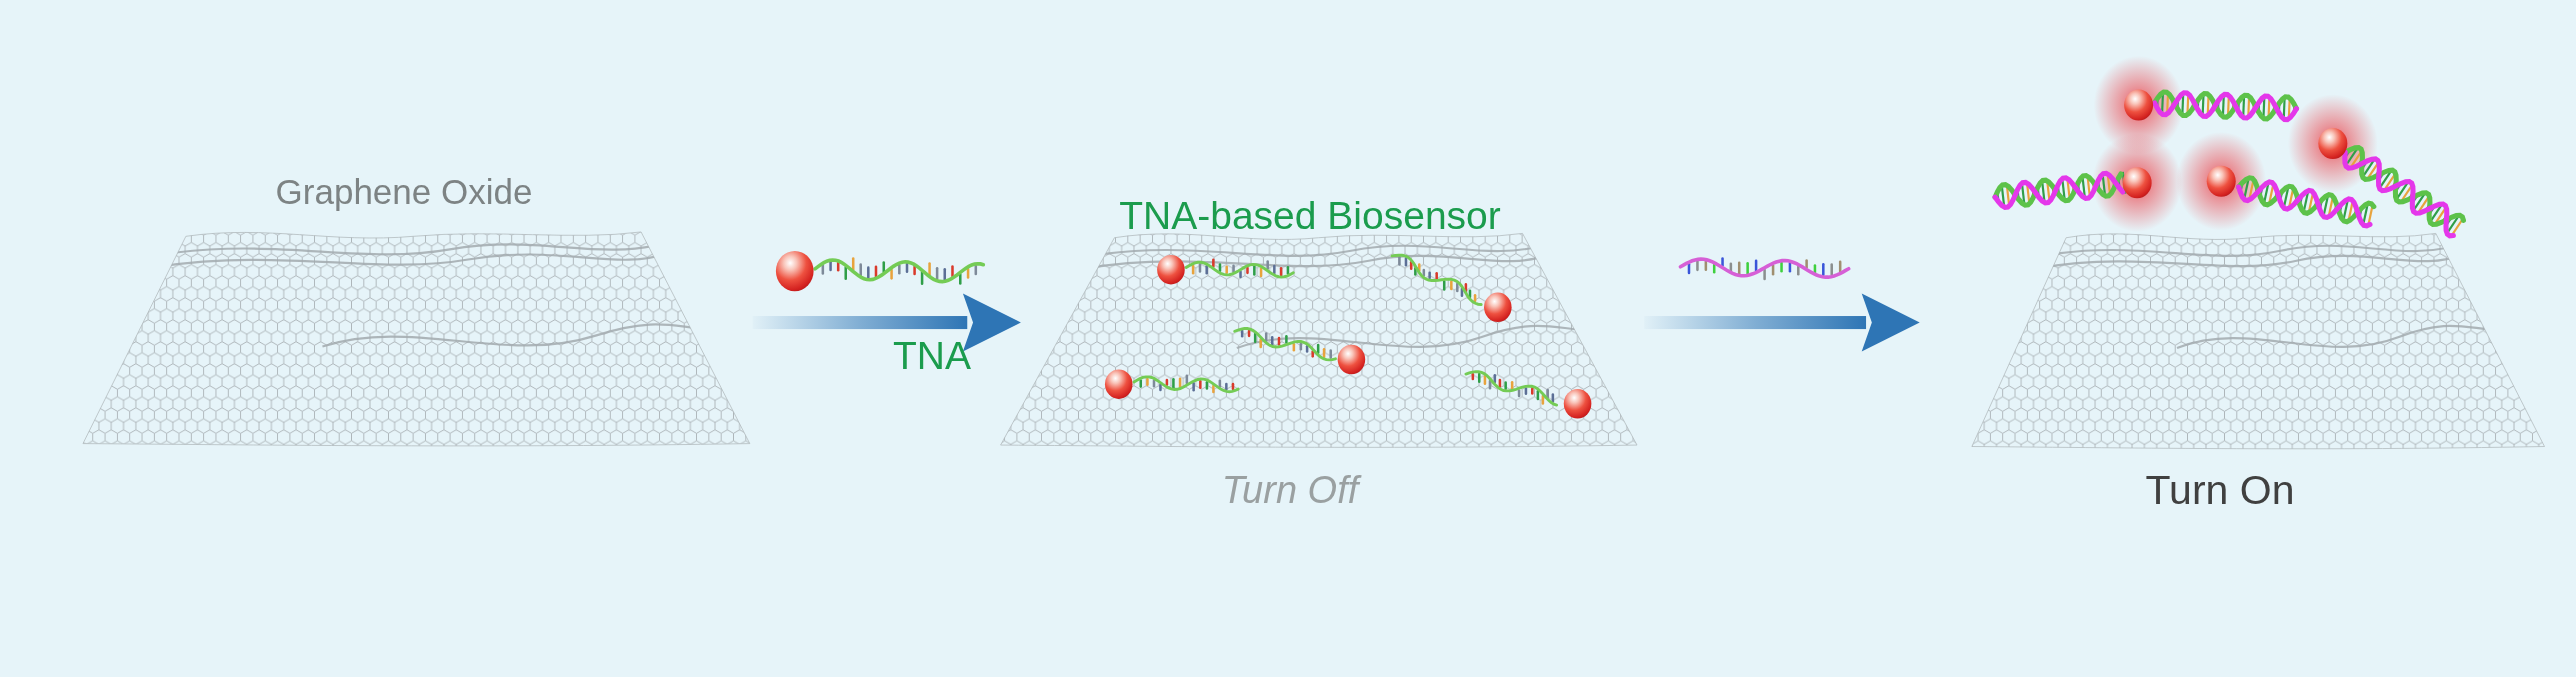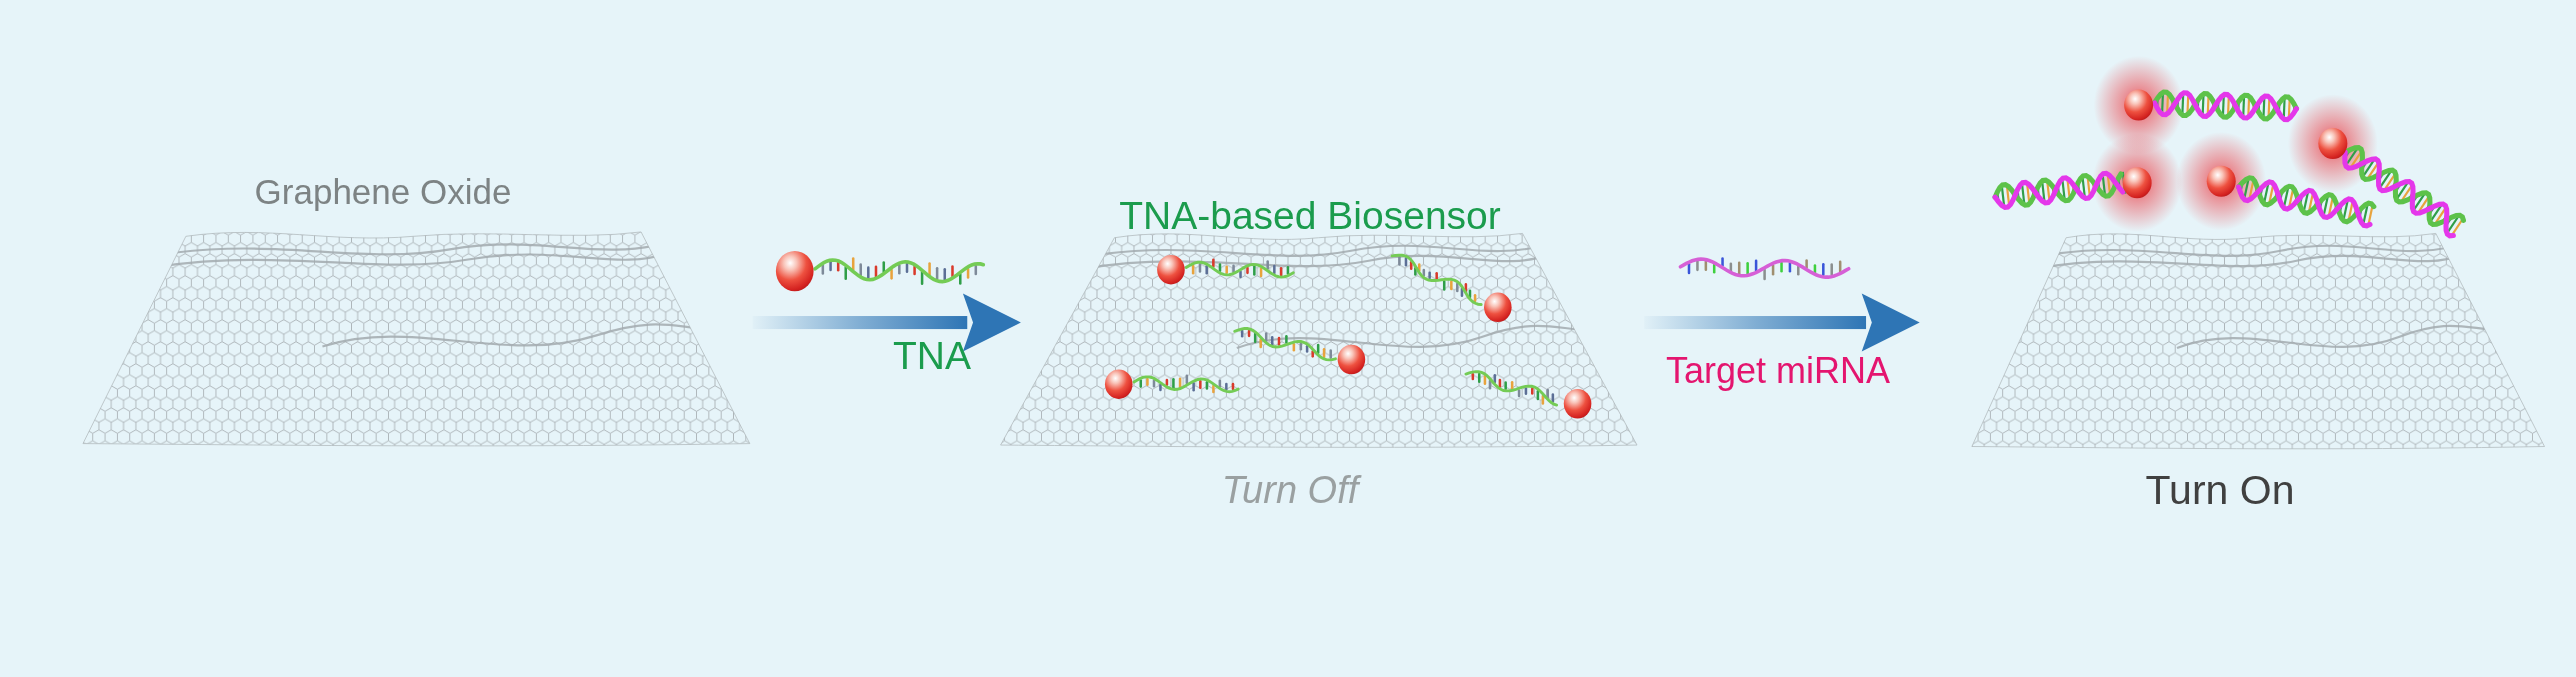--- a/index.html
+++ b/index.html
@@ -365,25 +365,24 @@
           <line x1="3257.647267469688" y1="287.1890038444304" x2="3254.743065594047" y2="300.7661476130531" stroke="#5c6f96" stroke-width="3"></line>
           <line x1="3266.1992613553984" y1="280.67372228255147" x2="3259.88137596093" y2="310.20983650169" stroke="#2f9e48" stroke-width="3"></line>
           <line x1="3272.9007894518286" y1="282.8093682855578" x2="3266.8701521170938" y2="311.0025978254417" stroke="#e8a33d" stroke-width="3"></line>
           <path d="M3088.0,258.0 L3093.4,252.0 L3098.4,247.4 L3103.0,245.3 L3106.9,246.1 L3110.2,250.0 L3112.9,256.2 L3115.4,263.9 L3117.8,271.5 L3120.6,277.8 L3123.9,281.6 L3127.8,282.5 L3132.3,280.3 L3137.4,275.7 L3142.8,269.7 L3148.1,263.8 L3153.2,259.2 L3157.8,257.0 L3161.7,257.8 L3164.9,261.7 L3167.7,267.9 L3170.1,275.6 L3172.6,283.2 L3175.3,289.5 L3178.6,293.3 L3182.5,294.2 L3187.1,292.0 L3192.2,287.4 L3197.5,281.4 L3202.9,275.5 L3208.0,270.9 L3212.5,268.7 L3216.4,269.5 L3219.7,273.4 L3222.4,279.7 L3224.9,287.3 L3227.4,294.9 L3230.1,301.2 L3233.4,305.0 L3237.3,305.9 L3241.8,303.7 L3246.9,299.1 L3252.3,293.1 L3257.6,287.2 L3262.7,282.6 L3267.3,280.4 L3271.2,281.2 L3274.5,285.1" fill="none" stroke="#5dc24a" stroke-width="7" stroke-linecap="round"></path>
           <path d="M3088.0,258.0 L3090.5,265.6 L3093.2,271.9 L3096.5,275.8 L3100.4,276.6 L3104.9,274.4 L3110.0,269.8 L3115.4,263.9 L3120.7,257.9 L3125.8,253.3 L3130.4,251.1 L3134.3,251.9 L3137.6,255.8 L3140.3,262.1 L3142.8,269.7 L3145.2,277.3 L3148.0,283.6 L3151.2,287.5 L3155.1,288.3 L3159.7,286.1 L3164.8,281.5 L3170.1,275.6 L3175.5,269.6 L3180.6,265.0 L3185.1,262.8 L3189.1,263.7 L3192.3,267.5 L3195.1,273.8 L3197.5,281.4 L3200.0,289.1 L3202.7,295.3 L3206.0,299.2 L3209.9,300.0 L3214.5,297.8 L3219.5,293.2 L3224.9,287.3 L3230.3,281.3 L3235.3,276.7 L3239.9,274.5 L3243.8,275.4 L3247.1,279.2 L3249.8,285.5 L3252.3,293.1 L3254.7,300.8 L3257.5,307.0 L3260.8,310.9 L3264.7,311.7 L3269.2,309.6" fill="none" stroke="#e437ea" stroke-width="7" stroke-linecap="round"></path>
         </g>
         <ellipse cx="3064" cy="250" rx="20" ry="21.400000000000002" fill="url(#sphGrad)"></ellipse>
       </g>
     </svg>
 
-  <div class="label" style="left: 383px; top: 191px; font-size: 35px; color: rgb(125, 131, 132);">Graphene Oxide</div>
+  <div class="label" style="left: 404px; top: 191px; font-size: 35px; color: rgb(125, 131, 132);">Graphene Oxide</div>
 
   <div class="label" style="left: 1310px; top: 187px; font-size: 39px; color: rgb(27, 156, 77); margin-top: 28px;">TNA-based Biosensor</div>
 
   <div class="label" style="left: 886px; top: 355px; font-size: 39px; color: rgb(27, 156, 77); margin-left: 46px;">TNA</div>
 
   <div class="label" style="left: 1290px; top: 490px; font-size: 38px; color: rgb(154, 160, 161); font-style: italic;">Turn Off</div>
 
-  <div class="label" style="left: 1778px; top: 371px; font-size: 36px; color: rgb(228, 21, 111);">Target miRNA</div>
 
   <div class="label" style="left: 2220px; top: 490px; font-size: 41px; color: #404040;">Turn On</div>
 </div>
 
 
 </body></html>

